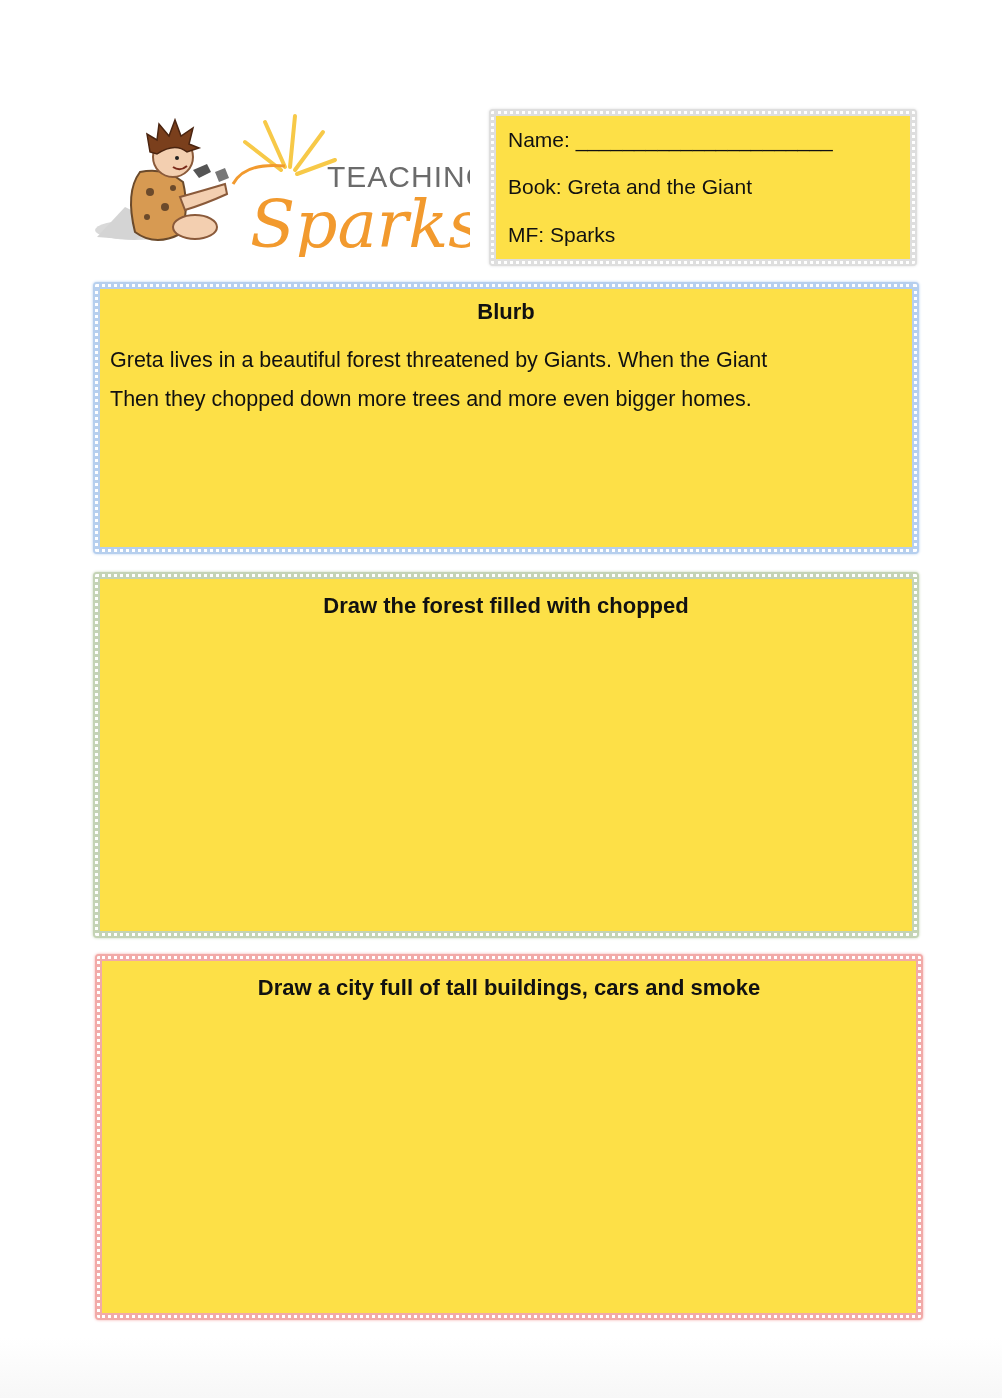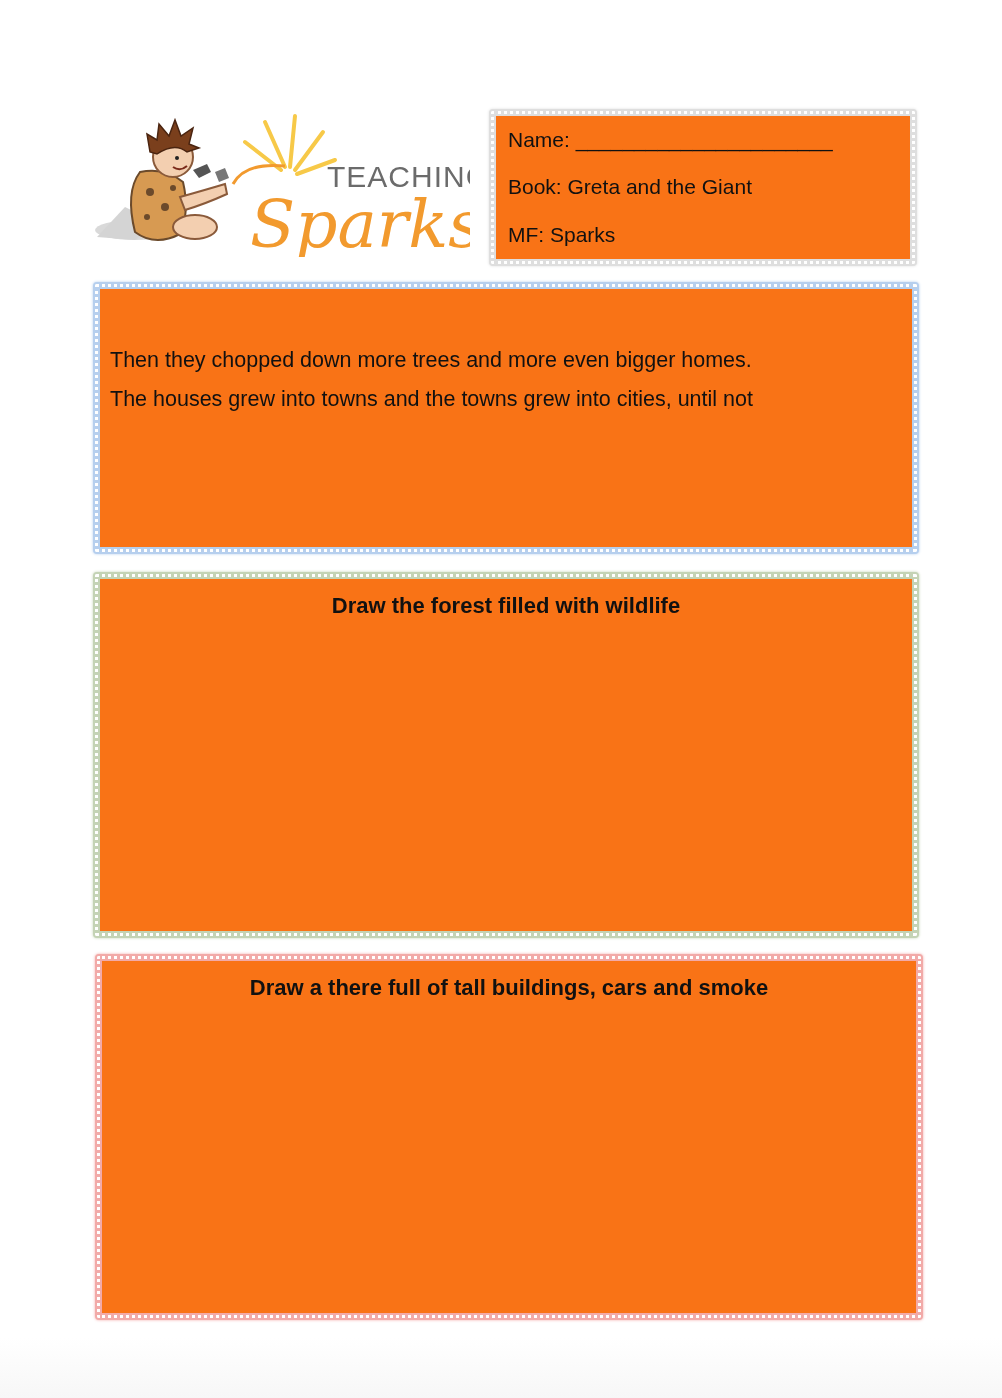--- a/index.html
+++ b/index.html
@@ -8,21 +8,21 @@
     font-family:"Liberation Sans", "DejaVu Sans", sans-serif; color:#111;
   }
   .page-shade {
     position:absolute; left:0; right:0; bottom:0; height:60px;
     background:linear-gradient(to bottom, #ffffff, #f7f7f7);
   }
   .frame {
     position:absolute; box-sizing:border-box; border-radius:4px;
     border:7px solid var(--c);
     box-shadow:0 0 3px var(--c);
-    background:#f97316;
+    background:#fde047;
   }
   .frame::before {
     content:""; position:absolute; left:-5px; top:-5px; right:-5px; bottom:-5px;
     border:3px dotted #ffffff; border-radius:2px; pointer-events:none;
   }
   .logo { position:absolute; left:95px; top:112px; width:375px; height:145px; }
   .info-box { left:489px; top:109px; width:428px; height:157px; --c:#dedede; }
   .info-line {
     position:absolute; left:12px; font-size:21px; color:#111;
   }
@@ -79,25 +79,26 @@
   </svg>
 </div>
 
 <div class="frame info-box">
   <div class="info-line" style="top:12px;">Name: ______________________</div>
   <div class="info-line" style="top:59px;">Book: Greta and the Giant</div>
   <div class="info-line" style="top:107px;">MF: Sparks</div>
 </div>
 
 <div class="frame blurb-box">
+  <div class="box-title" style="top:10px;">Blurb</div>
   <div class="blurb-text">
+    <span>Greta lives in a beautiful forest threatened by Giants. When the Giant</span>
     <span>Then they chopped down more trees and more even bigger homes.</span>
-    <span>The houses grew into towns and the towns grew into cities, until not</span>
   </div>
 </div>
 
 <div class="frame forest-box">
-  <div class="box-title" style="top:14px;">Draw the forest filled with wildlife</div>
+  <div class="box-title" style="top:14px;">Draw the forest filled with chopped</div>
 </div>
 
 <div class="frame city-box">
-  <div class="box-title" style="top:14px;">Draw a there full of tall buildings, cars and smoke</div>
+  <div class="box-title" style="top:14px;">Draw a city full of tall buildings, cars and smoke</div>
 </div>
 
 </body></html>

